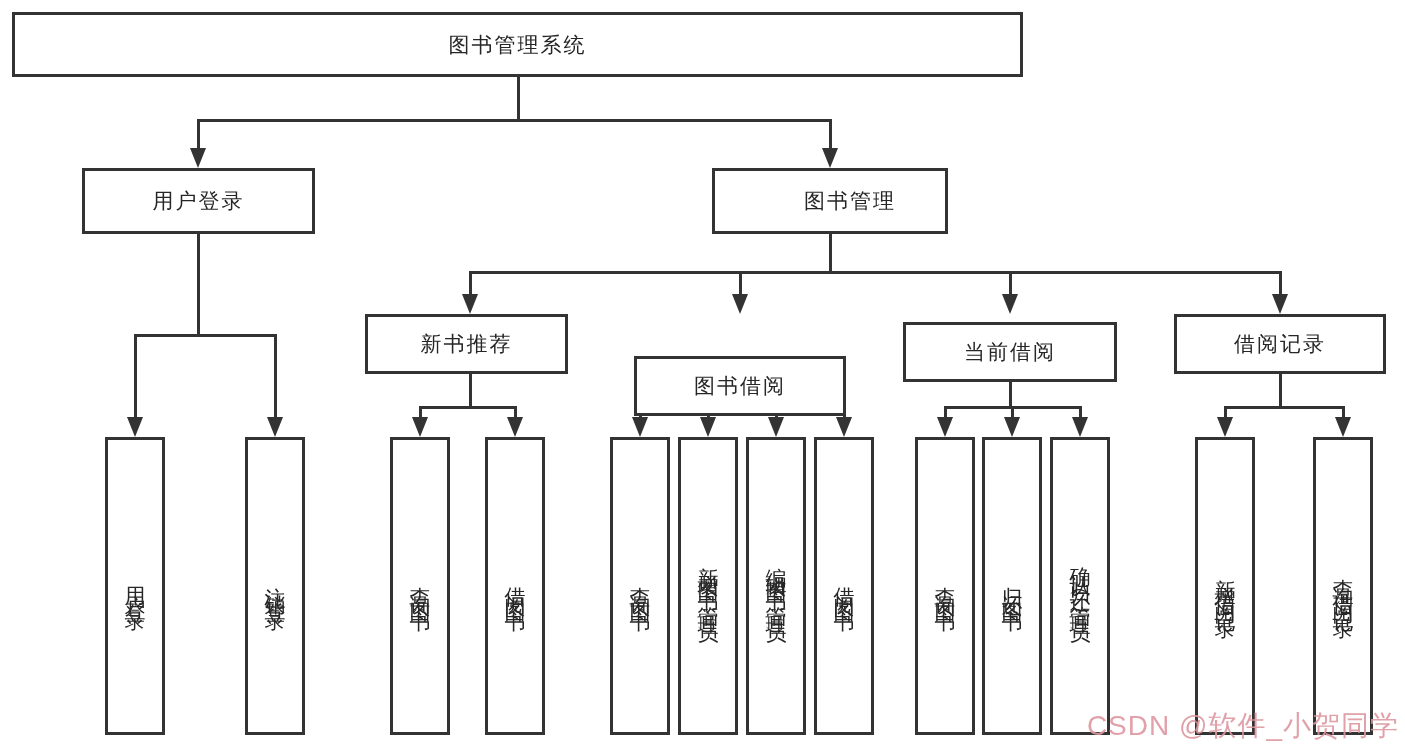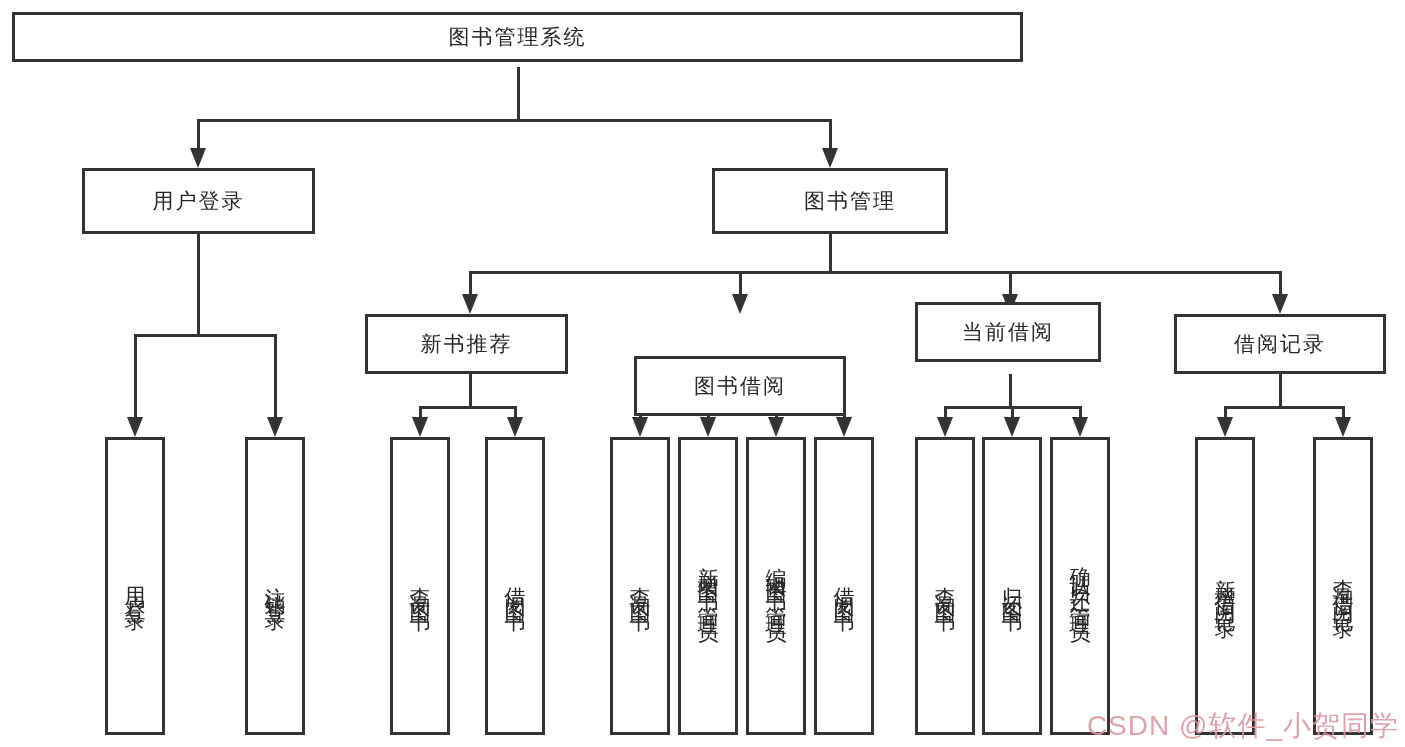--- a/index.html
+++ b/index.html
@@ -129,28 +129,28 @@
       <polygon points="768,417 784,417 776,437"></polygon>
       <polygon points="836,417 852,417 844,437"></polygon>
       <polygon points="937,417 953,417 945,437"></polygon>
       <polygon points="1004,417 1020,417 1012,437"></polygon>
       <polygon points="1072,417 1088,417 1080,437"></polygon>
       <polygon points="1217,417 1233,417 1225,437"></polygon>
       <polygon points="1335,417 1351,417 1343,437"></polygon>
     </g>
   </svg>
 
-  <div class="node" style="left:12px; top:12px; width:1011px; height:50px;">图书管理系统</div>
+  <div class="node" style="left:12px; top:12px; width:1011px; height:65px;">图书管理系统</div>
 
   <div class="node" style="left:82px; top:168px; width:233px; height:66px;">用户登录</div>
   <div class="node" style="left:712px; top:168px; width:236px; height:66px;padding-left:40px;">图书管理</div>
 
   <div class="node" style="left:365px; top:314px; width:203px; height:60px;">新书推荐</div>
   <div class="node" style="left:634px; top:314px; width:212px; height:60px;margin-top:42px;">图书借阅</div>
-  <div class="node" style="left:903px; top:302px; width:186px; height:60px;margin-left:12px;">当前借阅</div>
+  <div class="node" style="left:903px; top:322px; width:214px; height:60px;">当前借阅</div>
   <div class="node" style="left:1174px; top:314px; width:212px; height:60px;">借阅记录</div>
 
   <div class="node v" style="left:105px; top:437px; width:60px; height:298px;">用户登录</div>
   <div class="node v" style="left:245px; top:437px; width:60px; height:298px;">注销登录</div>
 
   <div class="node v" style="left:390px; top:437px; width:60px; height:298px;">查询图书</div>
   <div class="node v" style="left:485px; top:437px; width:60px; height:298px;">借阅图书</div>
 
   <div class="node v" style="left:610px; top:437px; width:60px; height:298px;">查询图书</div>
   <div class="node v" style="left:678px; top:437px; width:60px; height:298px;">新增图书（管理员）</div>

